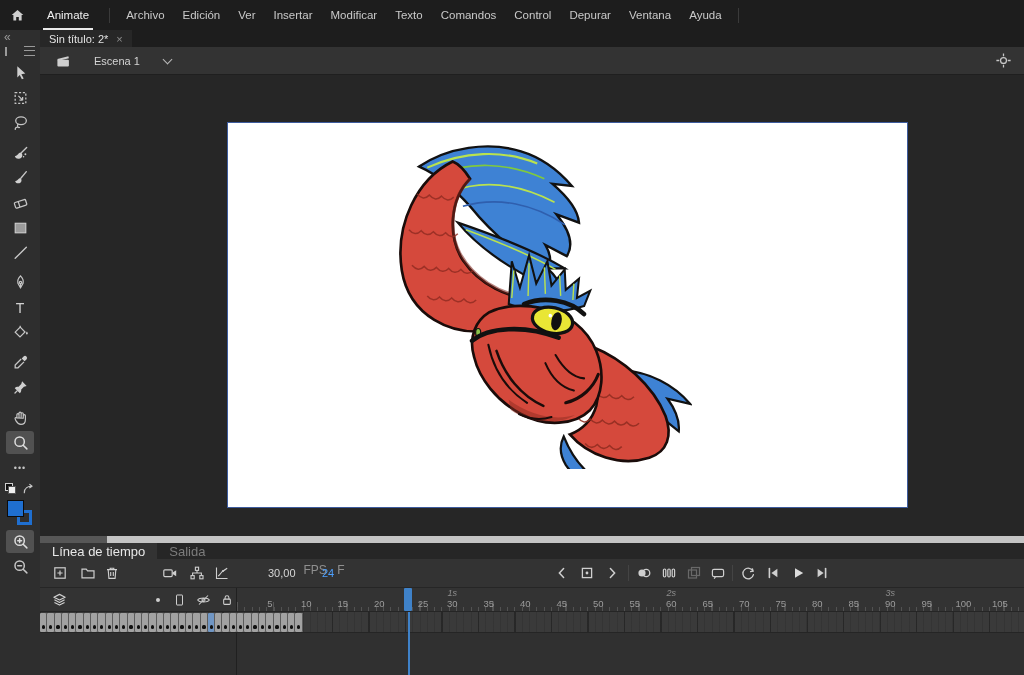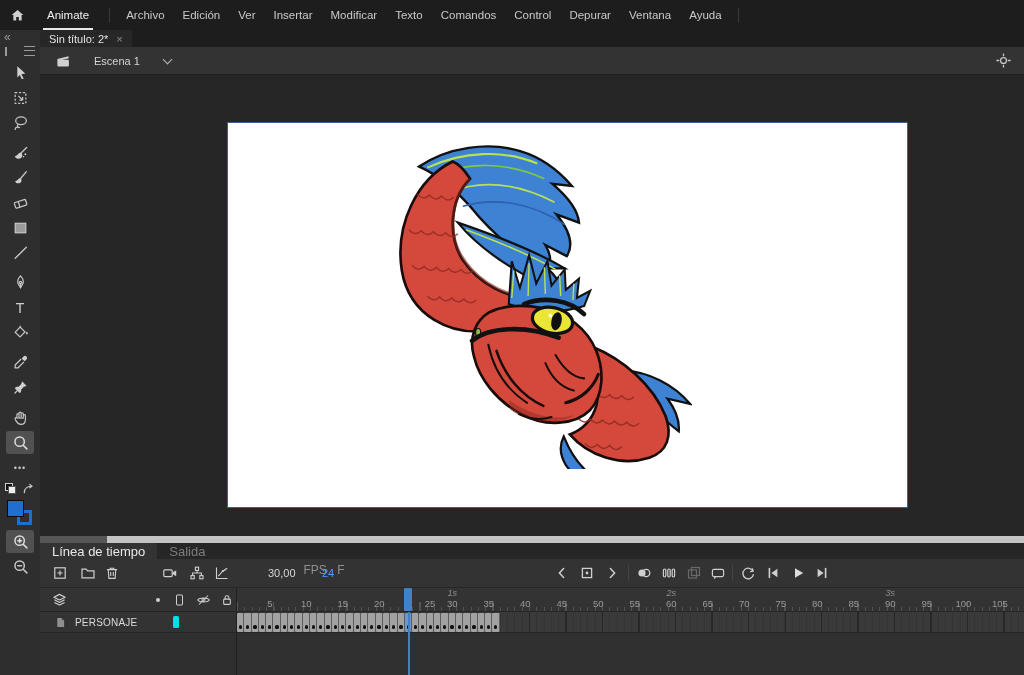--- a/index.html
+++ b/index.html
@@ -490,21 +490,21 @@
               </svg>
             </span>
         </div>
         <div class="ruler">
           <div class="ticks2"></div>
           <div class="ticks1"></div>
         <span class="rnum" style="left: 20.85px;">5</span>
             <span class="rnum" style="left: 57.35px;">10</span>
             <span class="rnum" style="left: 93.85px;">15</span>
             <span class="rnum" style="left: 130.35px;">20</span>
-            <span class="rnum" style="left: 181px;">25</span>
+            <span class="rnum" style="left: 174px;">25</span>
             <span class="rnum" style="left: 203.35px;">30</span>
             <span class="rnum" style="left: 239.85px;">35</span>
             <span class="rnum" style="left: 276.35px;">40</span>
             <span class="rnum" style="left: 312.85px;">45</span>
             <span class="rnum" style="left: 349.35px;">50</span>
             <span class="rnum" style="left: 385.85px;">55</span>
             <span class="rnum" style="left: 422.35px;">60</span>
             <span class="rnum" style="left: 458.85px;">65</span>
             <span class="rnum" style="left: 495.35px;">70</span>
             <span class="rnum" style="left: 531.85px;">75</span>
@@ -516,28 +516,20 @@
             <span class="rnum" style="left: 750.85px;">105</span>
             <span class="rsec" style="left: 206.35px;">1s</span>
             <span class="rsec" style="left: 425.35px;">2s</span>
             <span class="rsec" style="left: 644.35px;">3s</span>
             <div class="ph-head" style="left: 167.4px;"></div>
           </div>
       </div>
 
       <div>
           <div class="tl-row">
-            <div class="tl-left">
-              <svg width="13" height="13" viewBox="0 0 14 14">
-                <path d="M3 1.5 h6 l2.5 2.5 v8.5 h-8.5 z" fill="#8f8f8f" stroke="#1f1f1f" stroke-width="0.8"></path>
-                <path d="M9 1.5 v2.5 h2.5" fill="none" stroke="#1f1f1f" stroke-width="0.8"></path>
-              </svg>
-              <span class="lname">PERSONAJE</span>
-              <span class="chip" style="background: rgb(0, 223, 230);"></span>
-            </div>
             <div class="tl-track">
               <div class="kf"></div>
               <div class="kf"></div>
               <div class="kf"></div>
               <div class="kf"></div>
               <div class="kf"></div>
               <div class="kf"></div>
               <div class="kf"></div>
               <div class="kf"></div>
               <div class="kf"></div>

